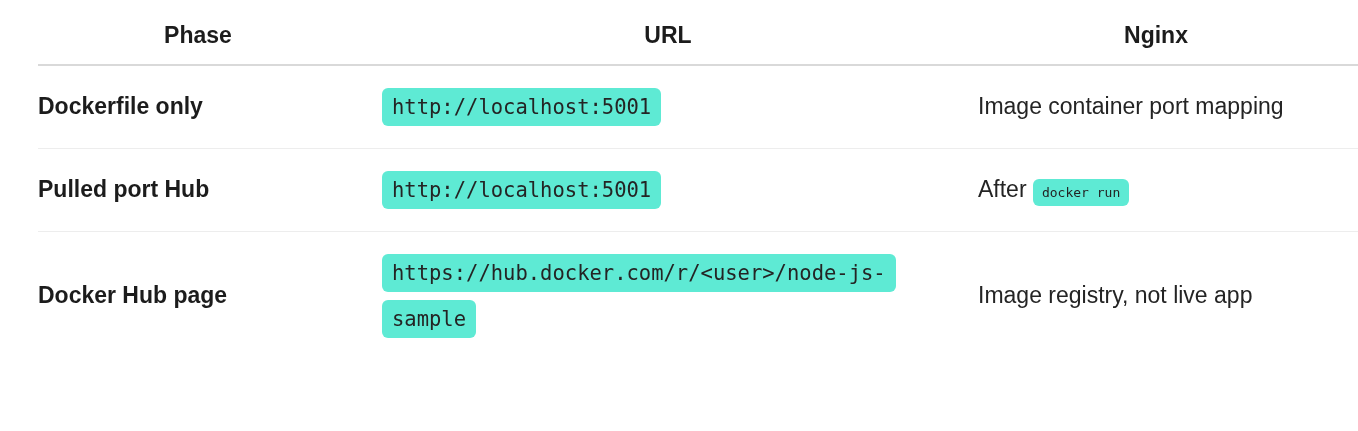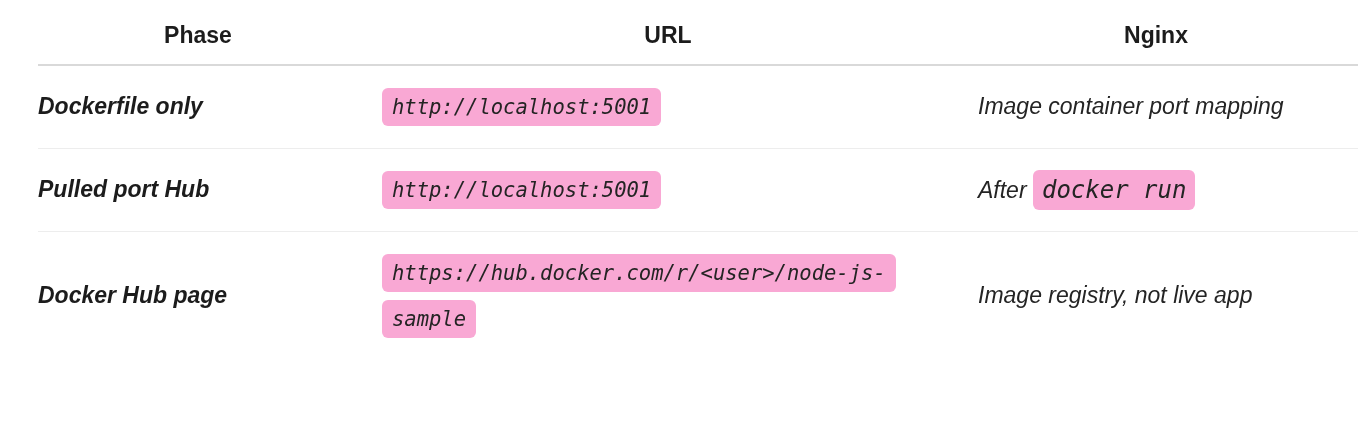--- a/index.html
+++ b/index.html
@@ -18,33 +18,33 @@
   th {
     font-weight: 700; color: #1c1c1c; text-align: center; vertical-align: bottom;
     padding: 22px 24px 15px 0;
     border-bottom: 2px solid #d9d9d9;
     font-size: 23px;
   }
   td {
     text-align: left; vertical-align: middle;
     padding: 18px 24px 18px 0;
     border-bottom: 1px solid #ededed;
-    font-size: 23px; line-height: 1.35; font-style: italic;
+    font-size: 23px; line-height: 1.35;
   }
   tbody tr:last-child td { border-bottom: none; }
   td.phase-cell { font-weight: 700; color: #1c1c1c; }
   td.url-cell { line-height: 45px; }
   code.code-chip {
     font-family: "DejaVu Sans Mono", monospace;
     font-size: 20.5px;
-    background: #f9a8d4; color: #242424;
+    background: #5eead4; color: #242424;
     padding: 7px 10px; border-radius: 6px;
     -webkit-box-decoration-break: clone; box-decoration-break: clone;
   }
-  td.notes-cell code.code-chip { font-size: 24px; padding: 6px 9px; }
+  td.notes-cell code.code-chip { font-size: 13px; padding: 6px 9px; }
 </style>
 </head>
 <body>
 
 <div class="table-wrap">
   <table>
     <colgroup>
       <col class="col-phase">
       <col class="col-url">
       <col class="col-notes">

